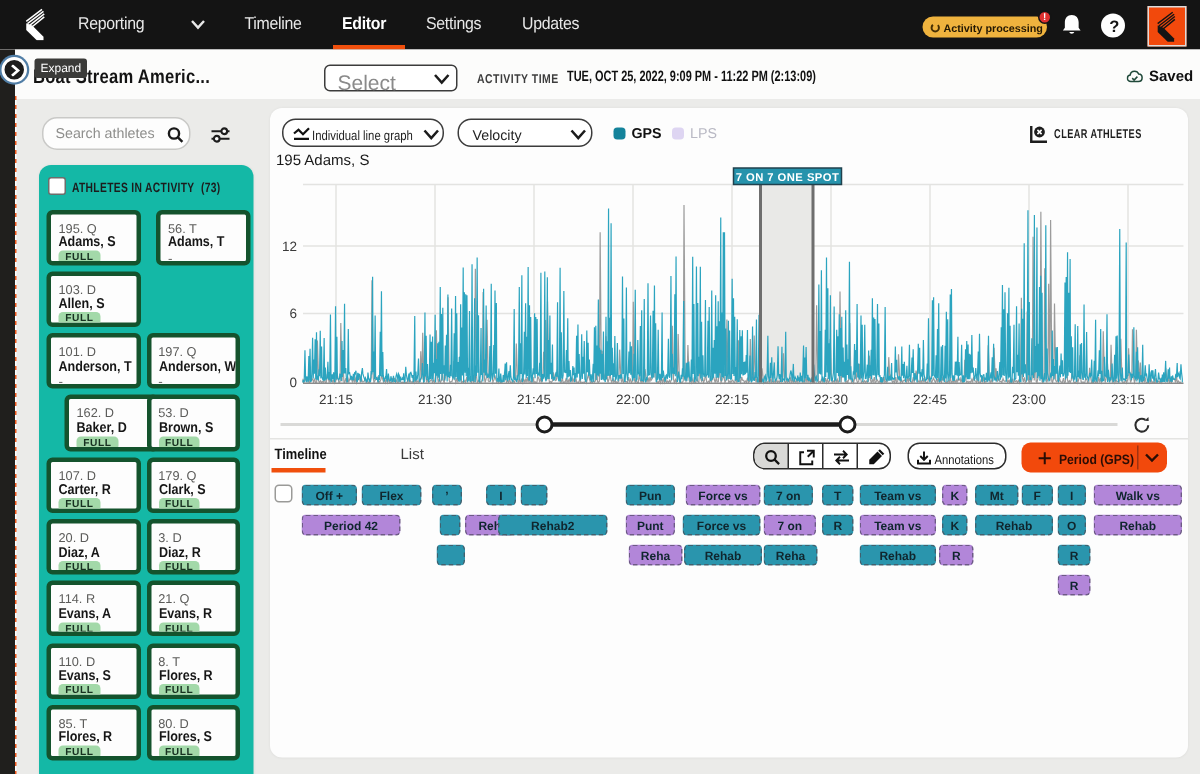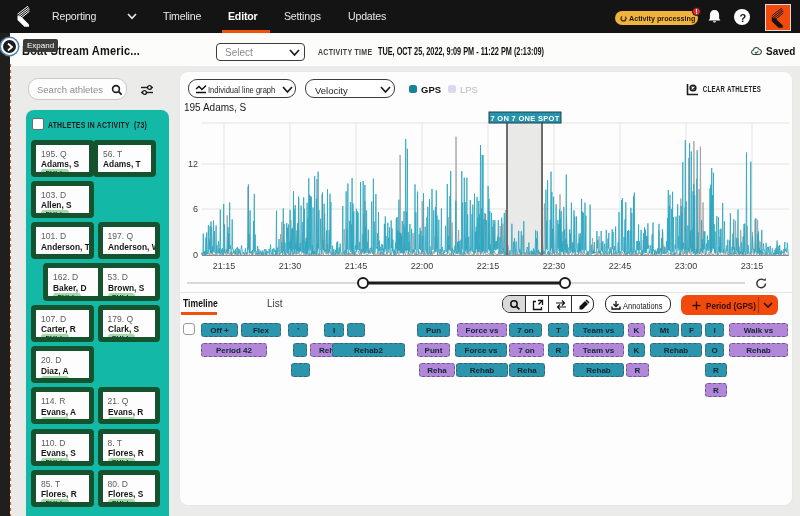--- a/index.html
+++ b/index.html
@@ -9,41 +9,41 @@
 
   
   #nav { left:0; top:0; width:800px; height:33px; background:#141414; }
   .navitem { position:absolute; top:0; height:33px; line-height:33px; color:#e8e8e8; font-size:11.5px; letter-spacing:-0.2px; white-space:nowrap; transform:scaleX(0.92); transform-origin:left;}
   #editor-underline { position:absolute; left:222px; top:30px; width:48px; height:3px; background:#f04f0c; }
 
   
   #tbar { left:0; top:33px; width:800px; height:33px; background:#fcfcfb; }
   #title { position:absolute; left:22px; top:10px; white-space:nowrap; font-size:13px; font-weight:bold; color:#131313; letter-spacing:0.2px; transform:scaleX(0.85); transform-origin:left;}
   #selectbox { position:absolute; left:216px; top:10px; width:89px; height:18px; border:1px solid #3c3c3c; border-radius:4px; background:#fff; }
-  #selectbox span { position:absolute; left:8px; top:3px; font-size:10px; color:#8a8a8a; }
+  #selectbox span { position:absolute; left:8px; top:3px; font-size:14px; color:#8a8a8a; }
   .atime-label { position:absolute; left:318px; top:14px; font-size:8.5px; font-weight:bold; color:#3d3d3d; letter-spacing:0.4px; transform:scaleX(0.82); transform-origin:left;}
   .atime-val { position:absolute; left:378px; top:13px; white-space:nowrap; font-size:10px; font-weight:bold; color:#101010; transform:scaleX(0.73); transform-origin:left; }
   #saved { position:absolute; left:766px; top:12.5px; font-size:10px; font-weight:bold; color:#101010; }
 
   
   #rail { left:0; top:33px; width:10px; height:483px; background:#201f1d; }
   #rail-dash { left:10px; top:64px; width:1.2px; height:452px;
       background:repeating-linear-gradient(to bottom,#f05a1e 0 3px, #fdfdfd 3px 6px); }
   #expandbtn { left:1px; top:38px; width:17px; height:17px; border-radius:50%; background:#1c1c1c;
       border:2px solid #fff; box-shadow:0 0 0 1.5px #517ea6; color:#fff; }
   #expandbtn svg { position:absolute; left:3px; top:3px; }
   #tooltip { left:23px; top:39px; background:#3b3b39; color:#fff; font-size:8px; padding:2px 4px; border-radius:2px; }
 
   
   #search { left:28px; top:78px; width:99px; height:22px; background:#fdfdfd; border:1px solid #c9c9c7; border-radius:10px; }
   #search span { position:absolute; left:8px; top:5px; font-size:9.5px; color:#8e8e8c; }
   #panel { left:26px; top:110px; width:143px; height:504px; background:#14b8a6; border-radius:8px; overflow:hidden; box-shadow:0 0 2px rgba(0,0,0,0.06);}
   #ath-head-cb { position:absolute; left:6px; top:8px; width:12px; height:12px; border:1.4px solid #6d6d6b; border-radius:2px; background:#fff; }
   #ath-head-lbl { position:absolute; left:22px; top:10px; font-size:9px; white-space:nowrap; font-weight:bold; color:#1c1c1c; letter-spacing:0.3px; transform:scaleX(0.76); transform-origin:left; }
-  .acard { position:absolute; width:62.5px; height:37.2px; background:#fdfdfd; border:5px solid #14532d; border-radius:4px; overflow:hidden; }
+  .acard { position:absolute; width:62.5px; height:37.2px; background:#fdfdfd; border:3px solid #14532d; border-radius:4px; overflow:hidden; }
   .acard .l1 { position:absolute; left:5px; top:4px; font-size:8.5px; color:#5c5c5a; }
   .acard .l2 { position:absolute; left:5px; top:13.5px; font-size:9.5px; font-weight:bold; color:#161616; white-space:nowrap; transform:scaleX(0.88); transform-origin:left; }
   .acard .badge { position:absolute; left:5px; top:24.5px; font-size:6.8px; font-weight:bold; color:#173020;
       background:#a3d9a9; border-radius:3px; padding:1px 4.5px; letter-spacing:0.4px; }
   .acard .dash { position:absolute; left:5px; top:24px; font-size:9px; color:#6a6a68; }
 
   
   #main { left:180px; top:72px; width:612px; height:433px; background:#fdfdfd; border-radius:8px; box-shadow:0 0 2px rgba(0,0,0,0.06); }
   .dd { position:absolute; height:19px; border:1px solid #3c3c3c; border-radius:9px; background:#fff; font-size:9.5px; color:#1f1f1f; white-space:nowrap; }
   #dd1 { left:8px; top:7px; width:108px; }
@@ -158,21 +158,21 @@
 <circle cx="4.5" cy="9.5" r="1.9" fill="#fdfdfd" stroke="#1d1d1d" stroke-width="1.4"></circle>
   </svg>
 <div id="panel" class="abs">
 <div id="ath-head-cb"></div>
     <div id="ath-head-lbl">ATHLETES IN ACTIVITY&nbsp; (73)</div>
 <div class="acard" style="left:5.0px;top:29.5px">
       <div class="l1">195. Q</div>
       <div class="l2">Adams, S</div>
       <div class="badge">FULL</div>
     </div>
-<div class="acard" style="left:67px;top:29.5px">
+<div class="acard" style="left:78px;top:29.5px">
       <div class="l1">56. T</div>
       <div class="l2">Adams, T</div>
       <div class="dash">-</div>
     </div>
 <div class="acard" style="left:5.0px;top:70.8px">
       <div class="l1">103. D</div>
       <div class="l2">Allen, S</div>
       <div class="badge">FULL</div>
     </div>
 <div class="acard" style="left:5.0px;top:112.1px">
@@ -201,20 +201,25 @@
       <div class="badge">FULL</div>
     </div>
 <div class="acard" style="left:71.5px;top:194.7px">
       <div class="l1">179. Q</div>
       <div class="l2">Clark, S</div>
       <div class="badge">FULL</div>
     </div>
 <div class="acard" style="left:5.0px;top:236.0px">
       <div class="l1">20. D</div>
       <div class="l2">Diaz, A</div>
+      <div class="badge">FULL</div>
+    </div>
+<div class="acard" style="left:71.5px;top:236.0px">
+      <div class="l1">3. D</div>
+      <div class="l2">Diaz, R</div>
       <div class="badge">FULL</div>
     </div>
 <div class="acard" style="left:5.0px;top:277.29999999999995px">
       <div class="l1">114. R</div>
       <div class="l2">Evans, A</div>
       <div class="badge">FULL</div>
     </div>
 <div class="acard" style="left:71.5px;top:277.29999999999995px">
       <div class="l1">21. Q</div>
       <div class="l2">Evans, R</div>

